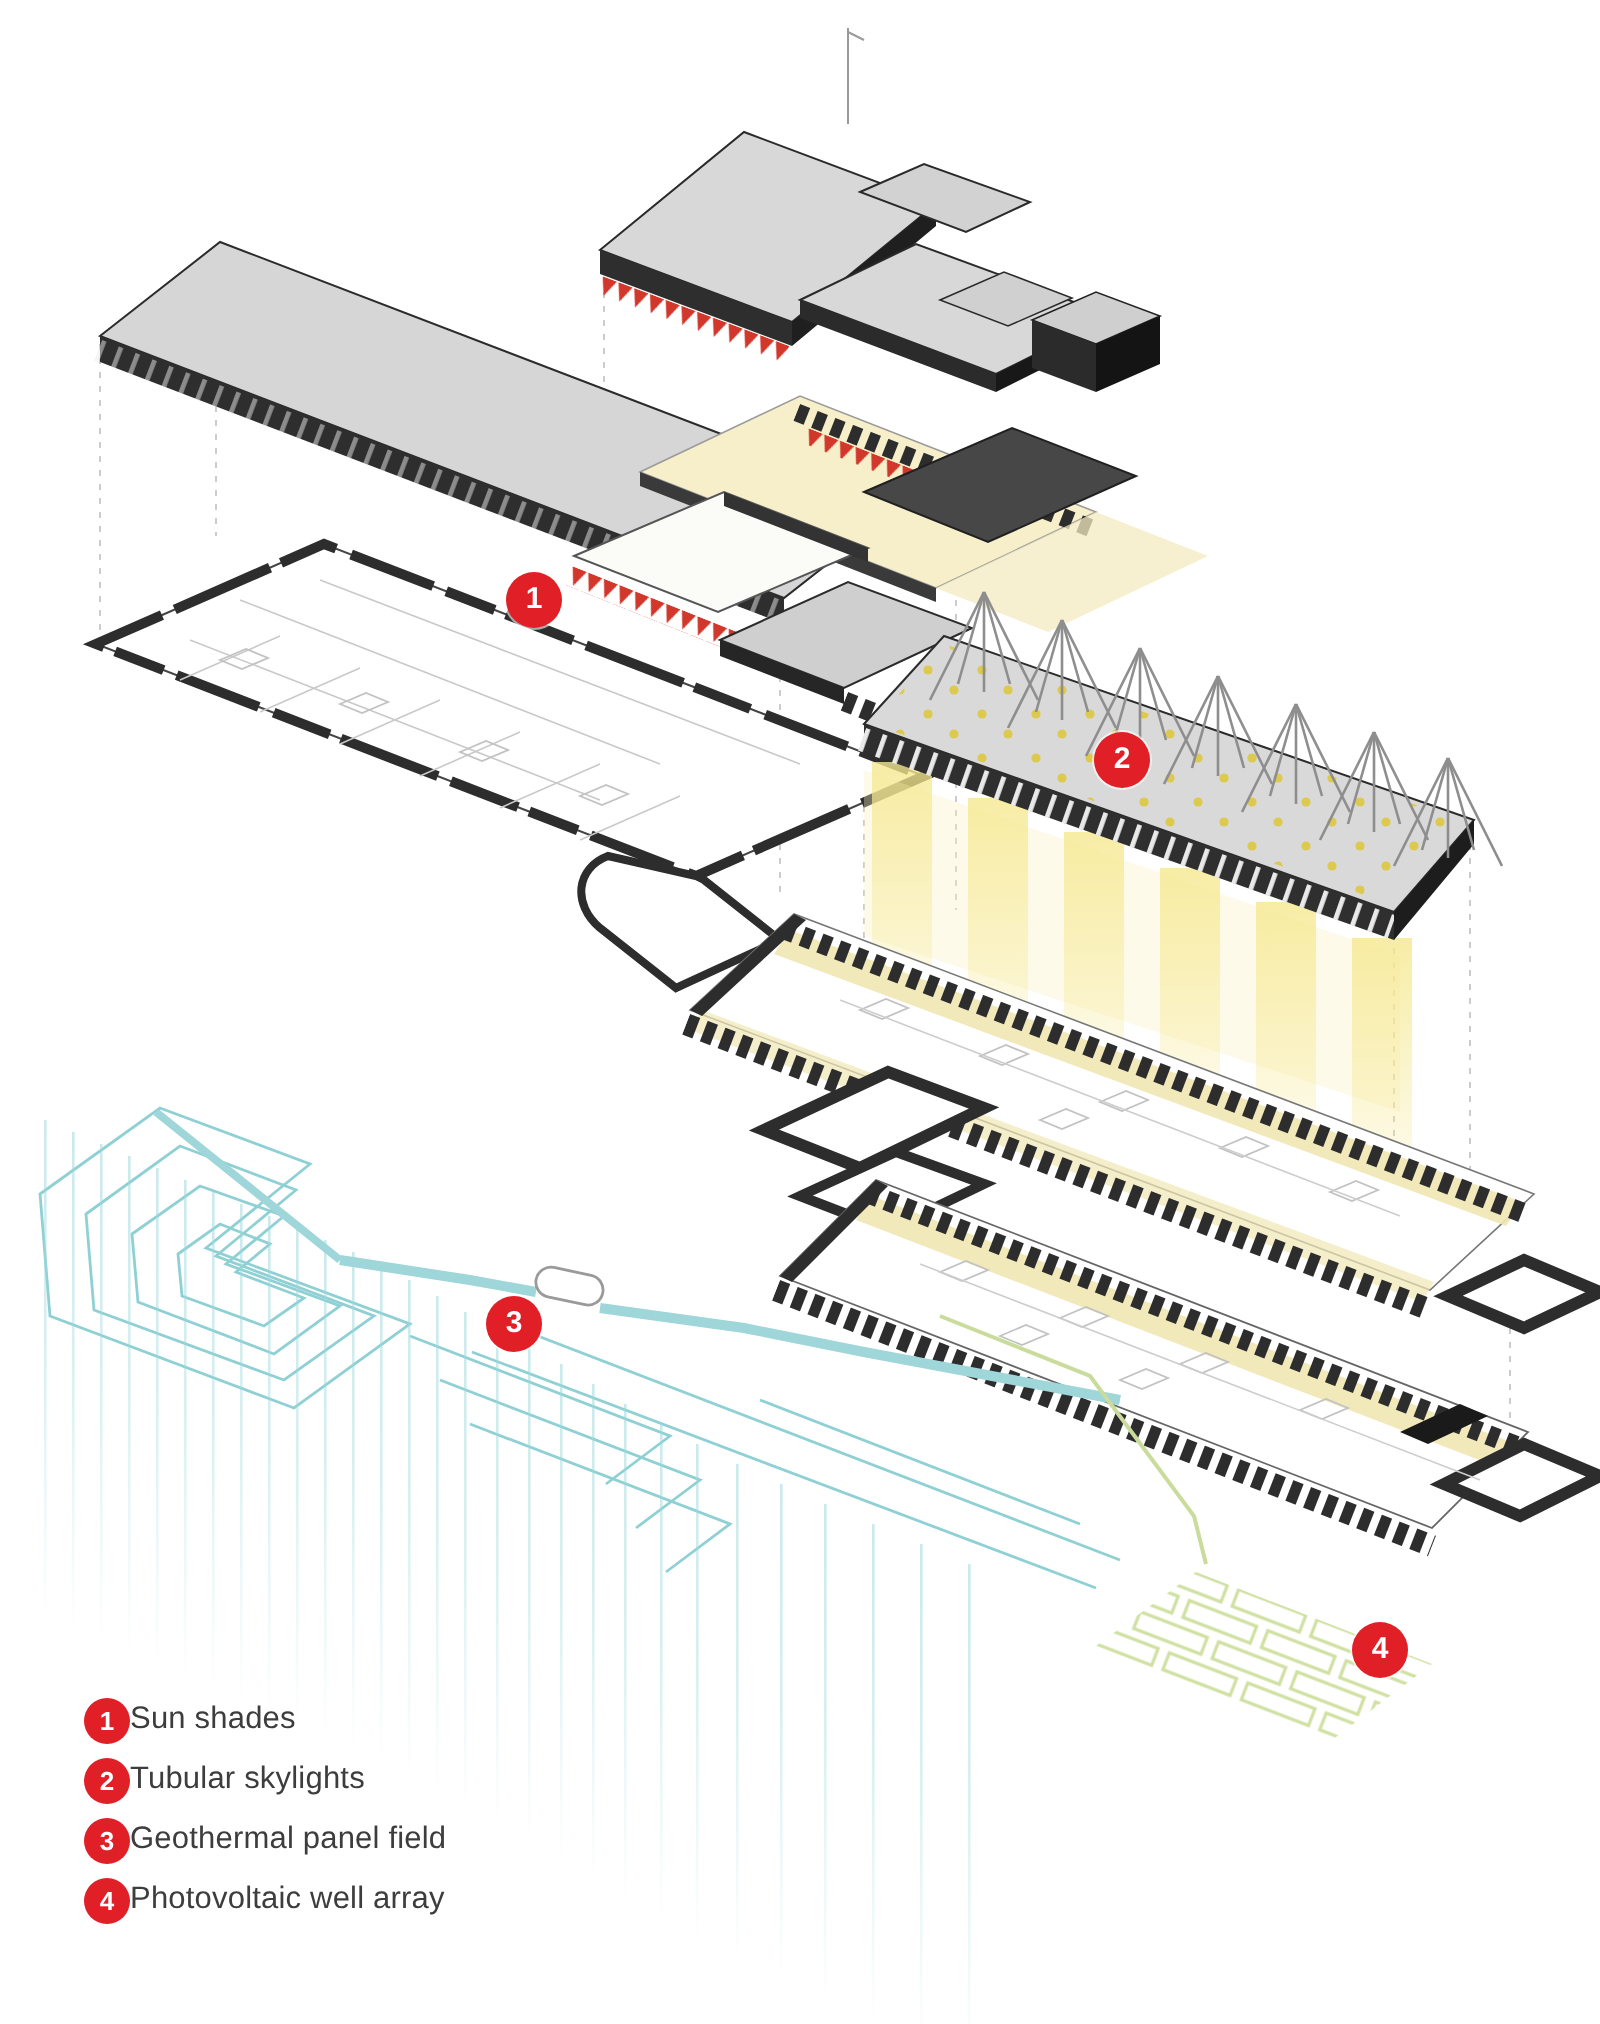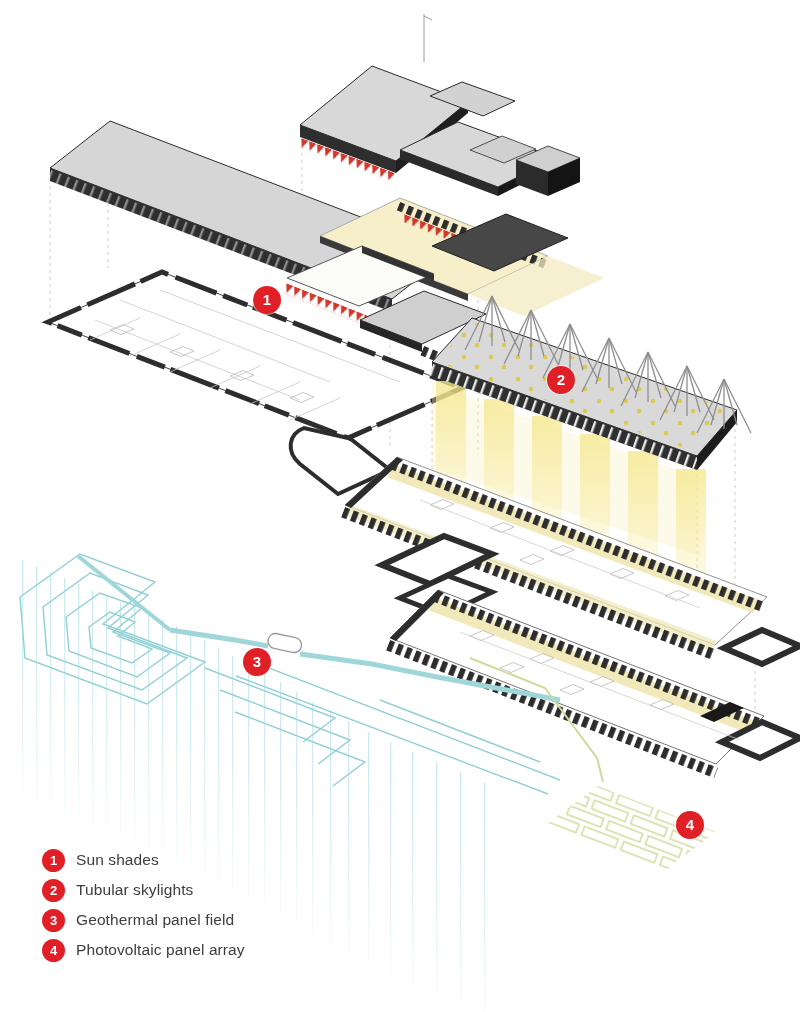--- a/index.html
+++ b/index.html
@@ -12,21 +12,21 @@
           transform:translate(-50%,-50%);box-shadow:0 0 0 1px rgba(255,255,255,.6);}
   .m1{left:267px;top:300px;}
   .m2{left:561px;top:380px;}
   .m3{left:257px;top:662px;}
   .m4{left:690px;top:825px;}
   
   .legend{position:absolute;left:42px;top:845px;}
   .legend-row{display:flex;align-items:center;height:30px;}
   .badge{display:inline-block;width:23px;height:23px;border-radius:50%;background:#e01f26;
          color:#fff;font-weight:bold;font-size:13px;line-height:23px;text-align:center;flex:0 0 23px;}
-  .legend-label{margin-left:11px;font-size:15.5px;color:#3d3d3d;letter-spacing:.1px;}
+  .legend-label{font-size:15.5px;color:#3d3d3d;letter-spacing:.1px;}
 </style>
 </head>
 <body>
 
 <div class="page">
 
   <div class="diagram-svg">
   <svg width="800" height="1012" viewBox="0 0 800 1012" xmlns="http://www.w3.org/2000/svg">
     <defs>
       <pattern id="saw" patternUnits="userSpaceOnUse" width="8.4" height="10">
@@ -303,17 +303,17 @@
     <div class="legend-row">
       <span class="badge">2</span>
       <span class="legend-label">Tubular skylights</span>
     </div>
     <div class="legend-row">
       <span class="badge">3</span>
       <span class="legend-label">Geothermal panel field</span>
     </div>
     <div class="legend-row">
       <span class="badge">4</span>
-      <span class="legend-label">Photovoltaic panel array</span>
+      <span class="legend-label">Photovoltaic well array</span>
     </div>
   </div>
 
 </div>
 
 </body></html>

